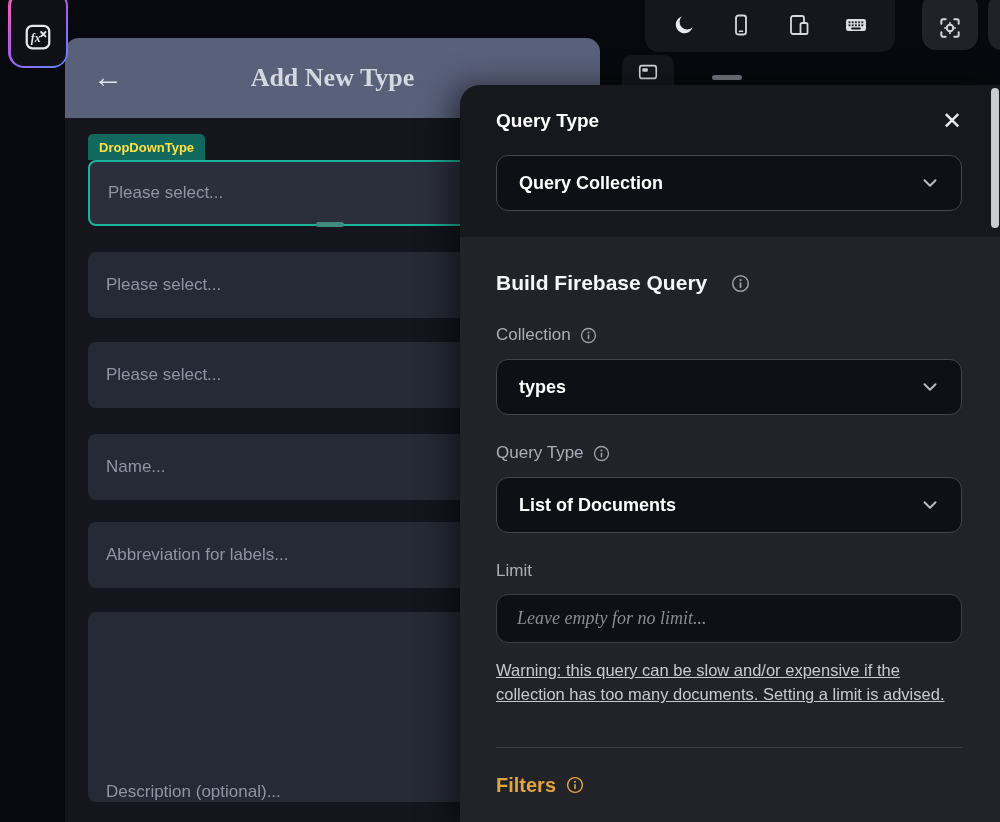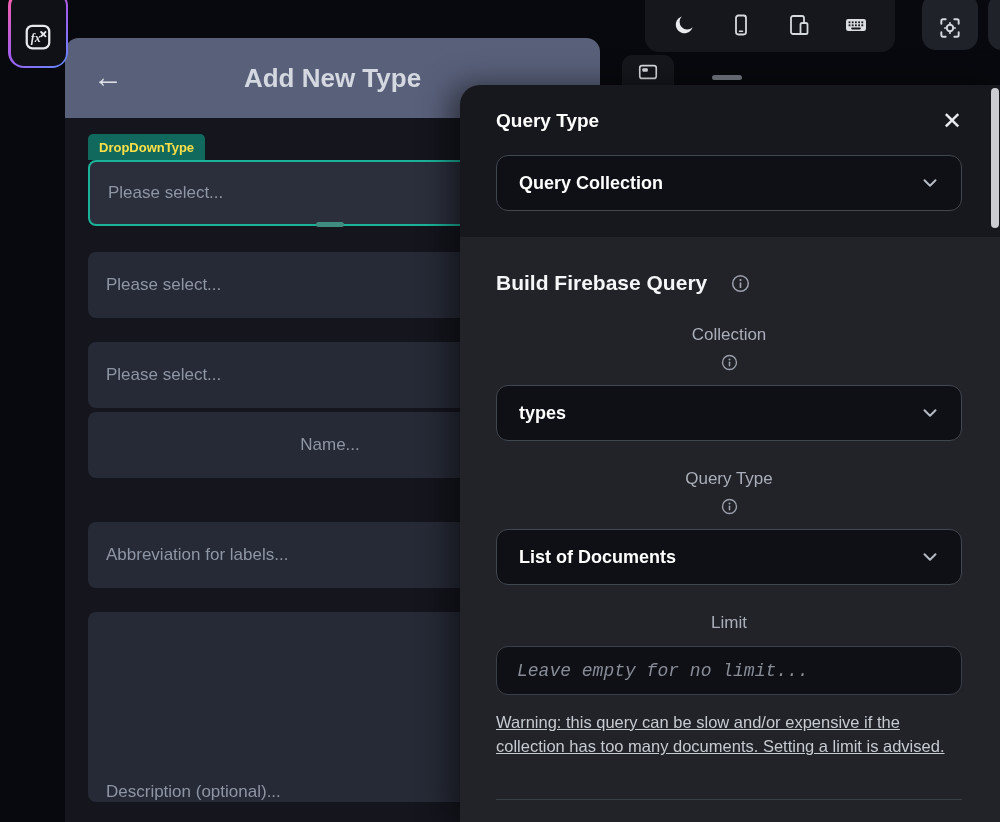--- a/index.html
+++ b/index.html
@@ -6,21 +6,21 @@
   html,body { width:1000px; height:822px; overflow:hidden; }
   body { background:#08090e; font-family:"Liberation Sans", sans-serif; position:relative; }
 
   
   .app-screen { position:absolute; left:65px; top:38px; width:535px; height:784px;
                 background:#14151d; border-radius:14px 14px 0 0; }
   .app-bar { position:absolute; left:0; top:0; width:535px; height:80px; background:#59607a;
              border-radius:14px 14px 0 0; display:flex; align-items:center; }
   .back { position:absolute; left:28px; top:50%; transform:translateY(-54%); font-size:30px;
           font-weight:bold; color:#dfe2e8; cursor:pointer; line-height:1; }
-  .app-title { width:100%; text-align:center; color:#d4d8e0; font-size:26px; font-weight:700; }
+  .app-title { width:100%; text-align:center; color:#d4d8e0; font-size:26px; font-weight:700;font-family:Liberation Serif, serif; }
 
   .widget-badge { position:absolute; left:23px; top:96px; height:26px; padding:0 11px;
                   background:#11695d; color:#fde047; font-size:13px; font-weight:600;
                   display:flex; align-items:center; border-radius:5px 5px 0 0; }
   .ffield { position:absolute; left:23px; width:484px; height:66px; background:#262a36;
             border-radius:8px; display:flex; align-items:center; padding:0 18px;
             color:#8e95a4; font-size:17px; font-weight:500; }
   .ffield.selected { background:#2b2f3c; border:2px solid #1ab39a; }
   .sel-handle { position:absolute; left:50%; bottom:-3px; transform:translateX(-50%);
                 width:28px; height:5px; border-radius:3px; background:#3f8d81; }
@@ -36,27 +36,27 @@
   .close-x { color:#e8eaed; font-size:24px; font-weight:400; cursor:pointer; line-height:1; }
   .dd { height:56px; background:#0e1015; border:1px solid #42464f; border-radius:12px;
         display:flex; align-items:center; padding:0 20px 0 22px; color:#ffffff;
         font-weight:700; font-size:18px; cursor:pointer; }
   .dd .chev { margin-left:auto; }
   .panel-head .dd { margin-top:22px; }
 
   .panel-body { background:#212329; height:590px; padding:34px 38px 0 36px; }
   .section-title-row { display:flex; align-items:center; gap:24px; }
   .section-title { color:#f5f6f8; font-size:21px; font-weight:700; }
-  .flabel { display:flex; align-items:center; gap:9px; color:#a9aeb8; font-size:17px;flex-direction:column; }
+  .flabel { display:flex; align-items:center; gap:9px; color:#a9aeb8; font-size:17px; }
   .m-top-30 { margin-top:30px; }
   .m-top-28 { margin-top:28px; }
   .dd.field-dd { margin-top:14px; }
   .limit-input { margin-top:13px; width:100%; height:49px; background:#0e1015;
                  border:1px solid #3b3f48; border-radius:12px; padding:6px 20px;
-                 color:#fff; font-size:18px; font-family:Liberation Mono, monospace; outline:none; }
+                 color:#fff; font-size:18px; font-family:Liberation Serif, serif; outline:none; }
   .limit-input::placeholder { color:#878c96; font-style:italic; font-size:18px; }
   .warning { margin-top:15px; color:#c6cad1; font-size:16.5px; line-height:1.48; max-width:470px;text-decoration:underline; }
   .divider { border-top:1px solid #3a3e46; margin-top:40px; }
   .filters-row { display:flex; align-items:center; gap:10px; margin-top:26px;
                  color:#e2a43b; font-size:20px; font-weight:700; }
 
   .panel-handle { position:absolute; left:712px; top:75px; width:30px; height:5px;
                   background:#62666f; border-radius:3px; z-index:6; }
   .mini-tab { position:absolute; left:622px; top:55px; width:52px; height:34px;
               background:#16171d; border-radius:10px 10px 0 0; z-index:3;
@@ -101,21 +101,21 @@
   </div>
 
   <div class="ffield" style="top:214px;">
     <span>Please select...</span>
   </div>
 
   <div class="ffield" style="top:304px;">
     <span>Please select...</span>
   </div>
 
-  <div class="ffield" style="top:374px;justify-content:center;">
+  <div class="ffield" style="top:396px;">
     <span>Name...</span>
   </div>
 
   <div class="ffield" style="top:484px;">
     <span>Abbreviation for labels...</span>
   </div>
 
   <div class="ffield textarea" style="top:574px;">
     <span>Description (optional)...</span>
   </div>

